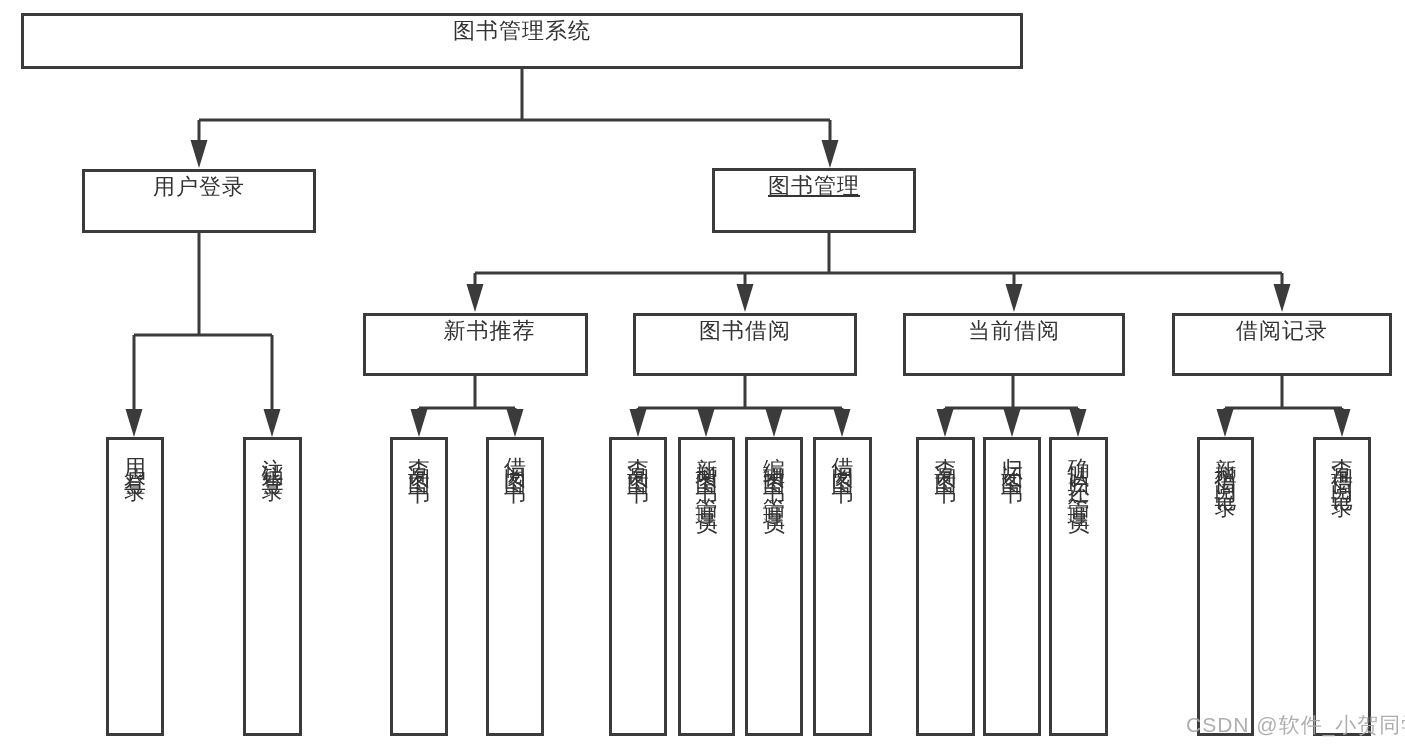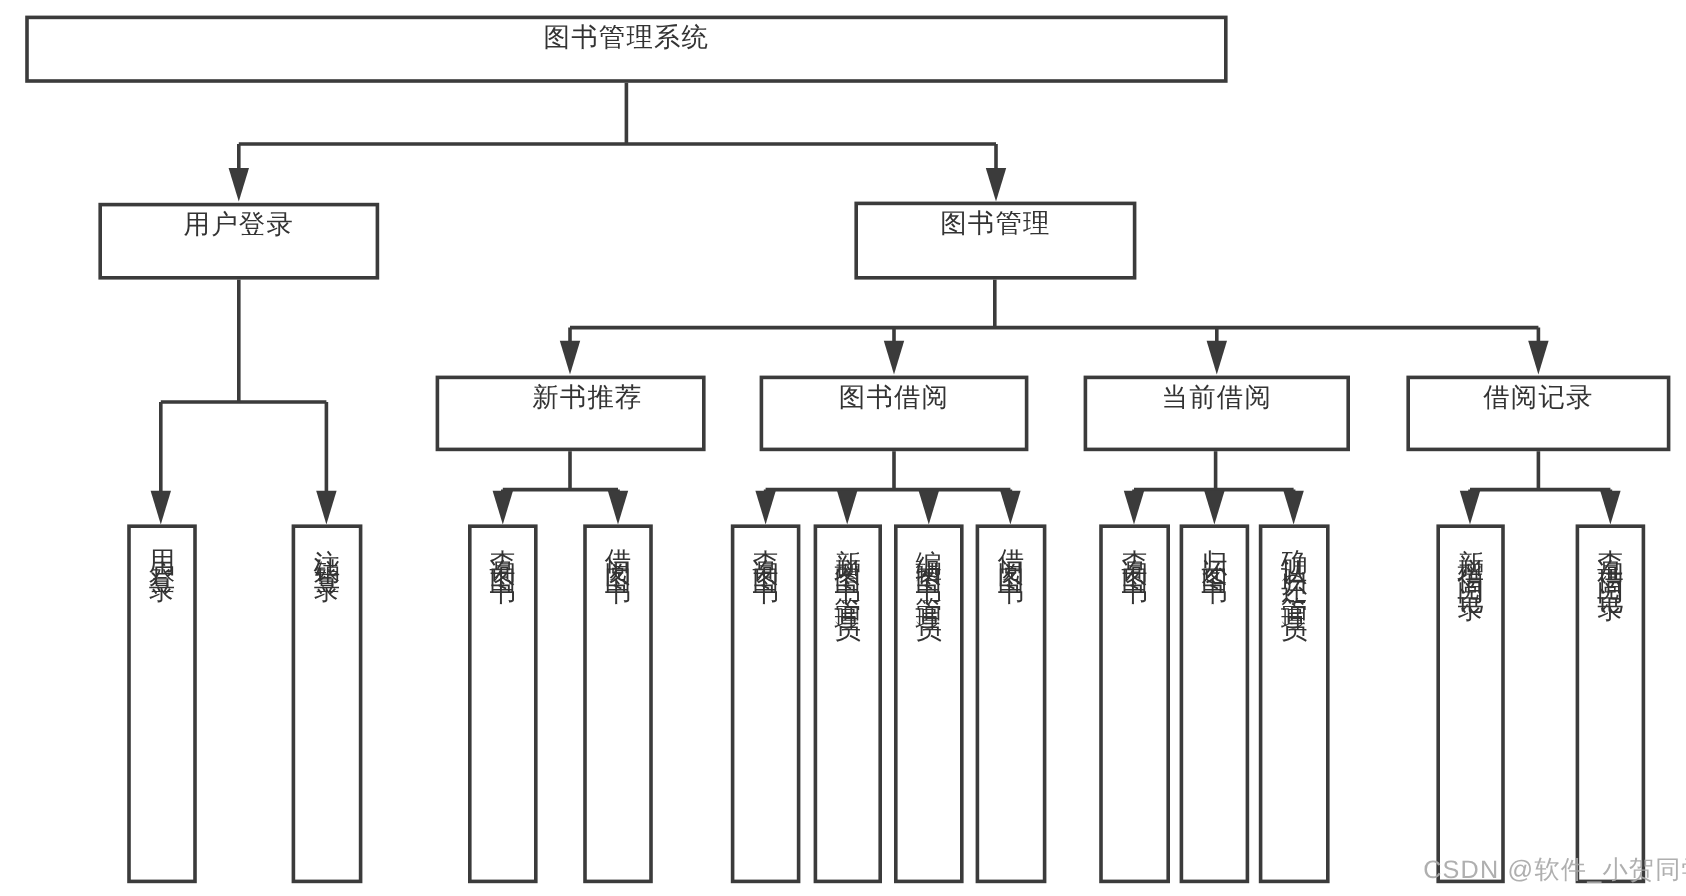--- a/index.html
+++ b/index.html
@@ -68,21 +68,21 @@
     </g>
   </svg>
 
   <div class="box" style="left:21px;top:13px;width:1002px;height:56px;">
     <span>图书管理系统</span>
   </div>
 
   <div class="box" style="left:82px;top:169px;width:234px;height:64px;">
     <span>用户登录</span>
   </div>
-  <div class="box" style="left:712px;top:168px;width:235px;height:65px;">
+  <div class="box" style="left:712px;top:168px;width:204px;height:65px;text-decoration:underline;">
     <span>图书管理</span>
   </div>
 
   <div class="box" style="left:363px;top:313px;width:225px;height:63px;padding-left:28px;">
     <span>新书推荐</span>
   </div>
   <div class="box" style="left:903px;top:313px;width:222px;height:63px;">
     <span>当前借阅</span>
   </div>
   <div class="box" style="left:633px;top:313px;width:224px;height:63px;">

